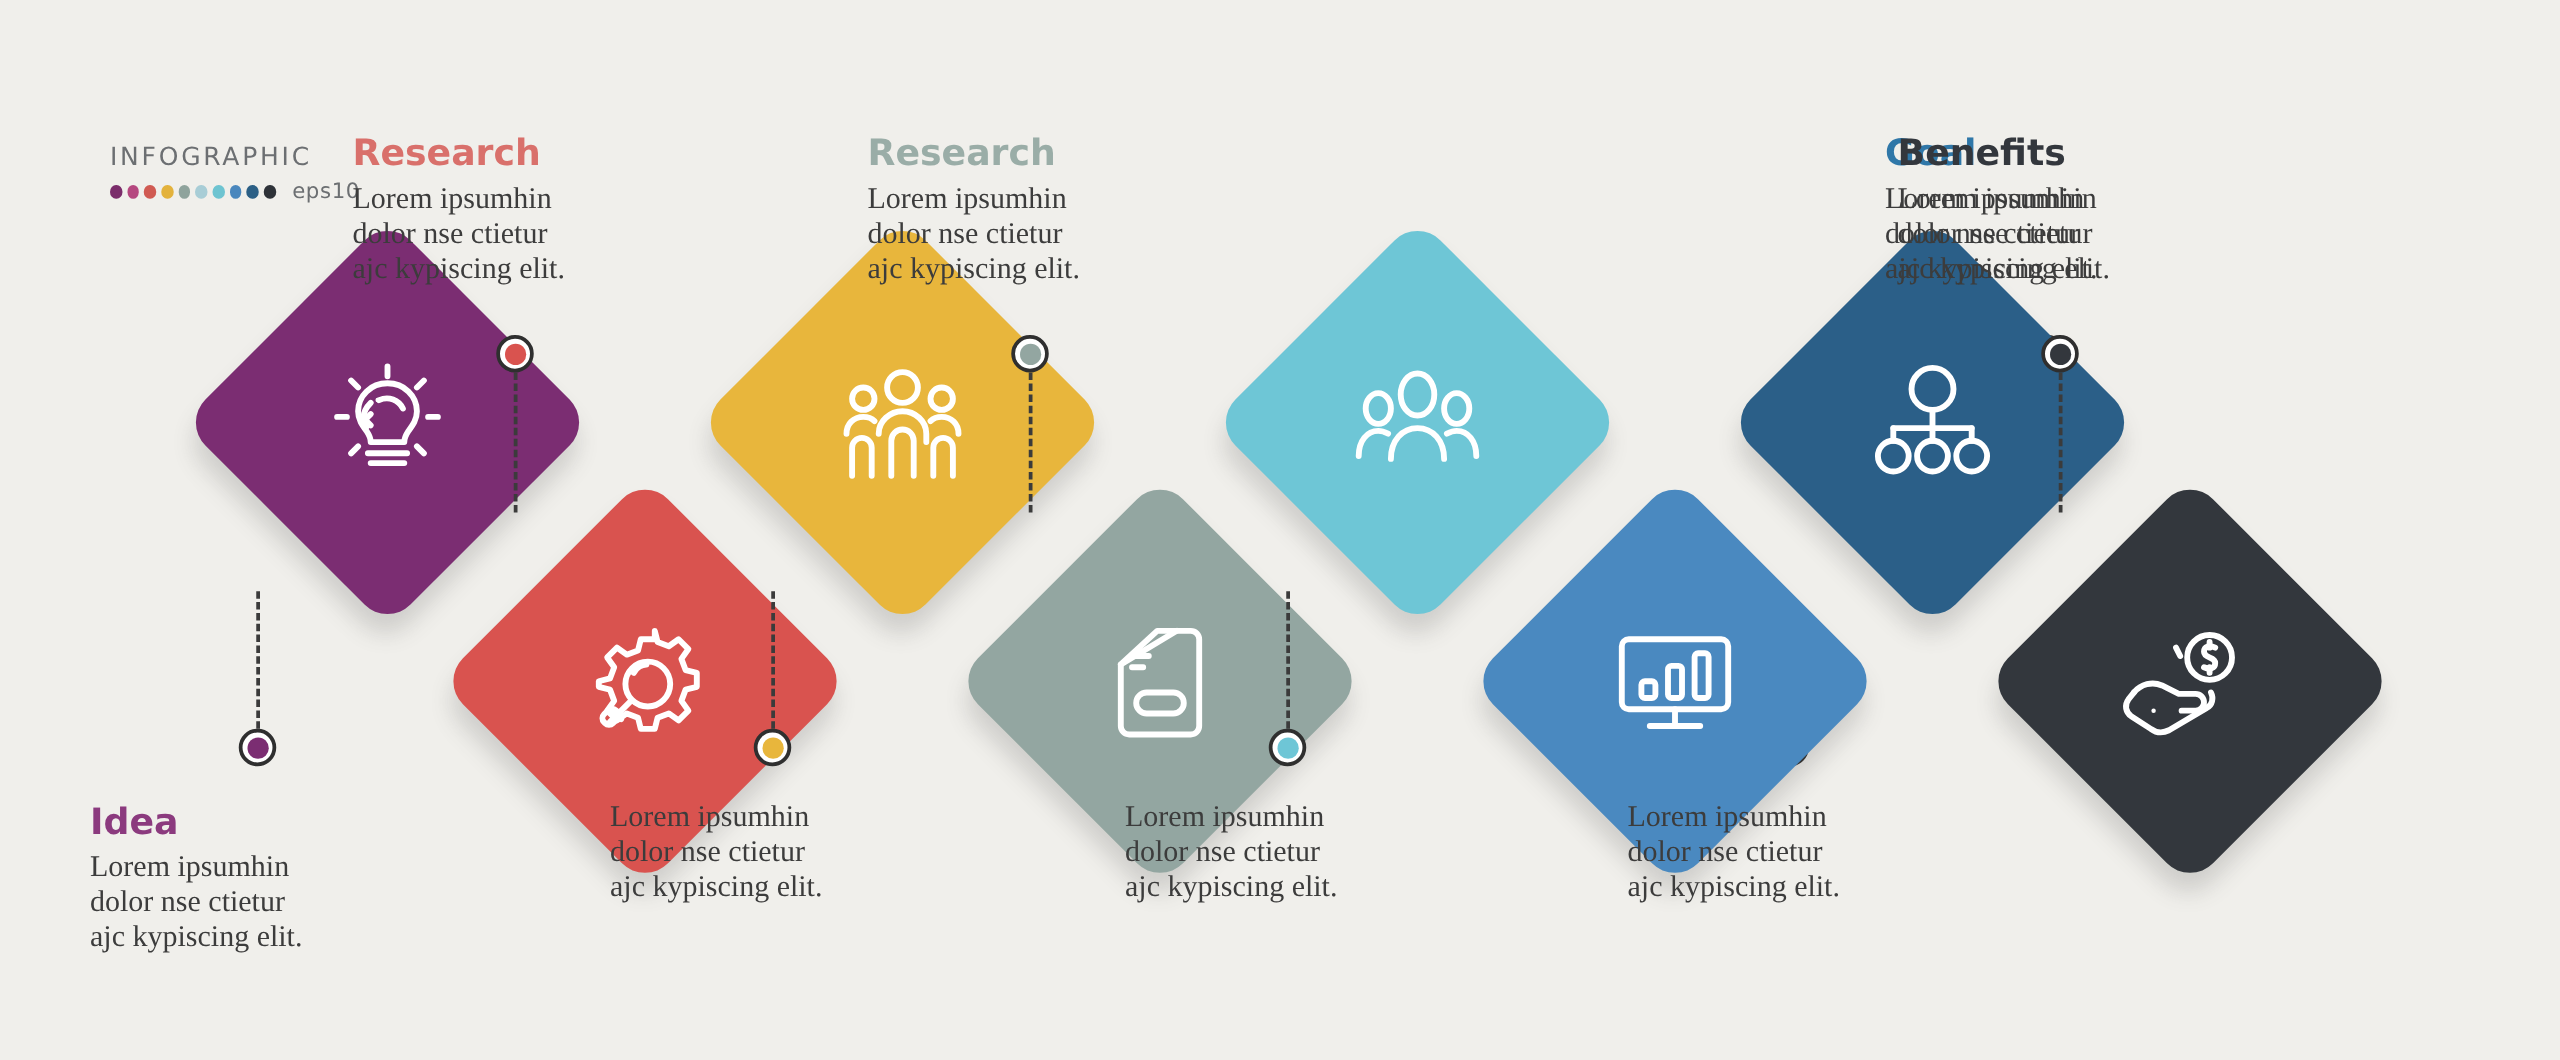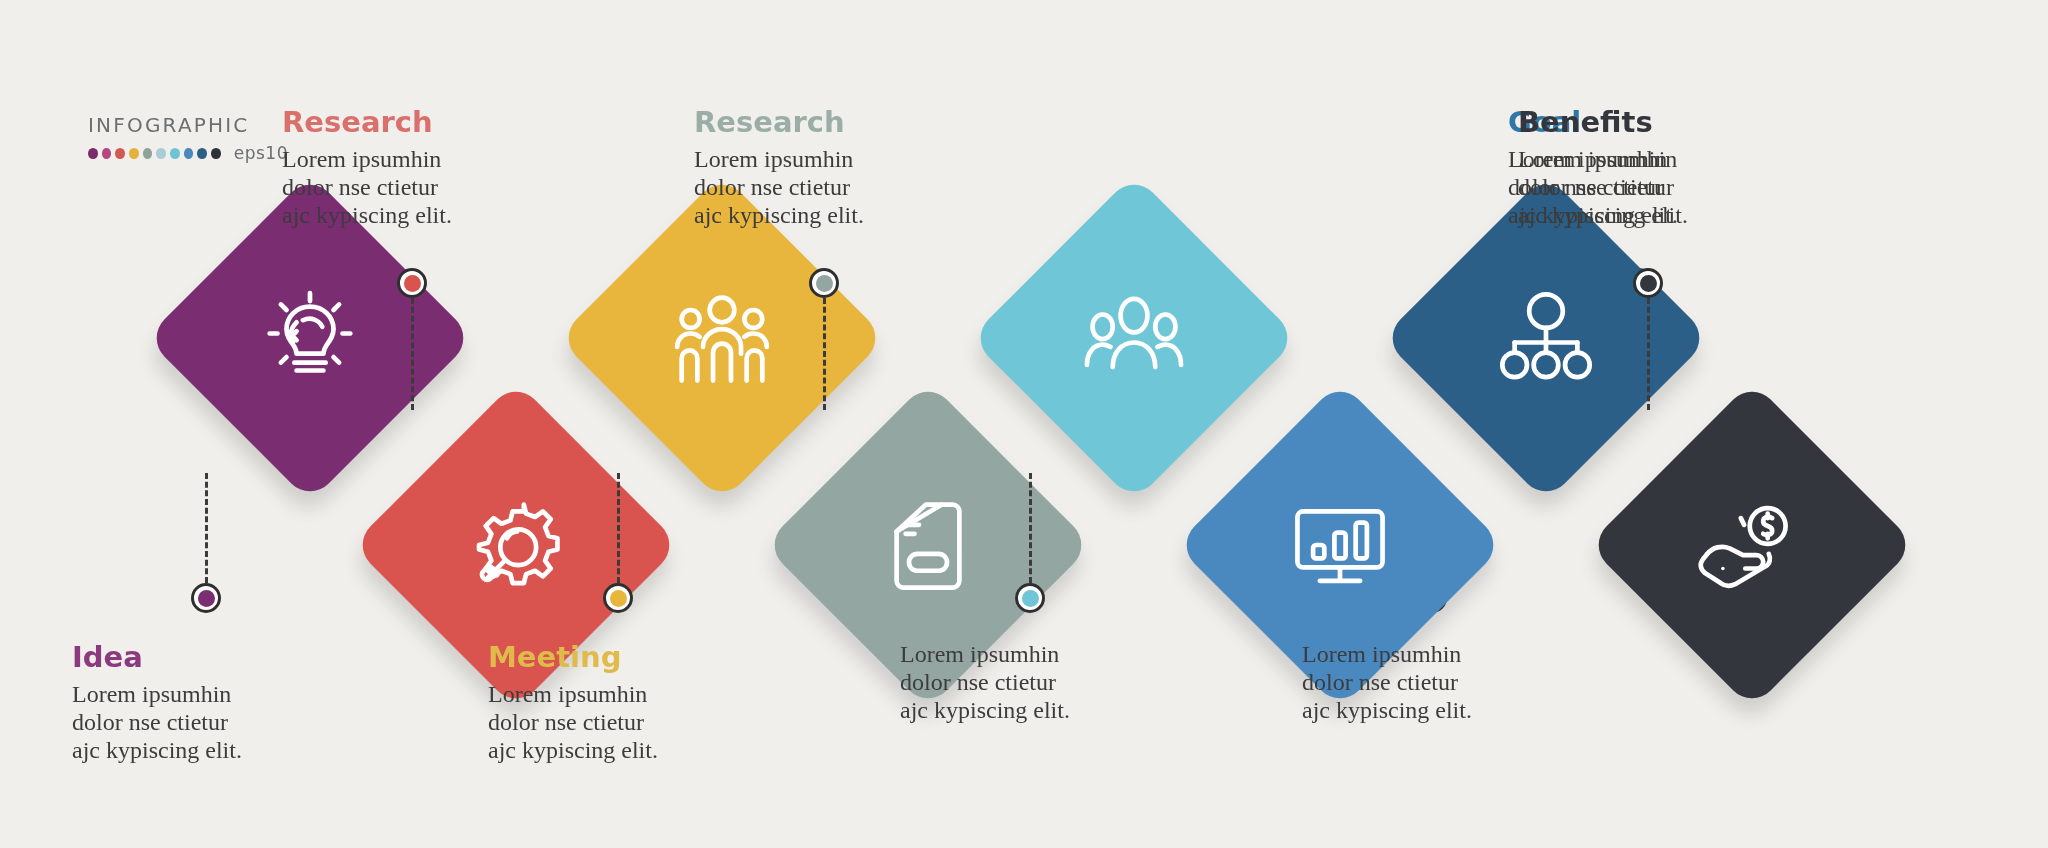--- a/index.html
+++ b/index.html
@@ -213,21 +213,20 @@
       <circle cx="22" cy="33" r="8"></circle>
       <path d="M10 58c0-7 5-12 12-12 3 0 6 1 8 3"></path>
       <circle cx="78" cy="33" r="8"></circle>
       <path d="M90 58c0-7-5-12-12-12-3 0-6 1-8 3"></path>
       <path d="M42 88V63a8 8 0 0 1 16 0v25"></path>
       <path d="M14 88V68a7 7 0 0 1 14 0v20"></path>
       <path d="M72 88V68a7 7 0 0 1 14 0v20"></path>
     </svg>
       </div>
       <div class="textblock" style="left: 488px; top: 640px;">
-        <div class="tb-title" style="color: rgb(224, 186, 74);">Meeting</div>
         <div class="tb-body">
           <div>Lorem ipsumhin</div>
           <div>dolor nse ctietur</div>
           <div>ajc kypiscing elit.</div>
         </div>
       </div>
       <div class="conn-line" style="left: 822.5px; top: 298px; height: 112px;"></div>
       <div class="conn-dot" style="left: 809px; top: 268px;">
         <i style="background: rgb(147, 166, 161);"></i>
       </div>

